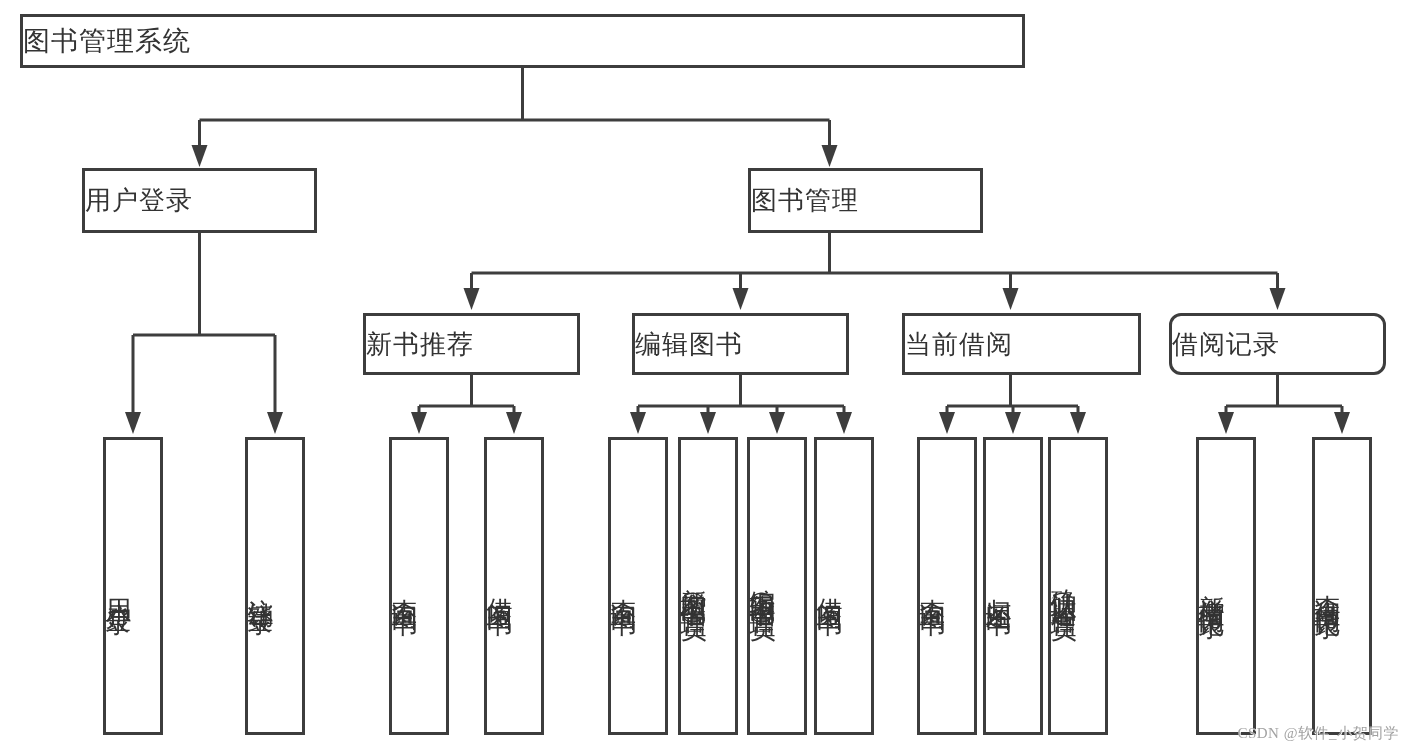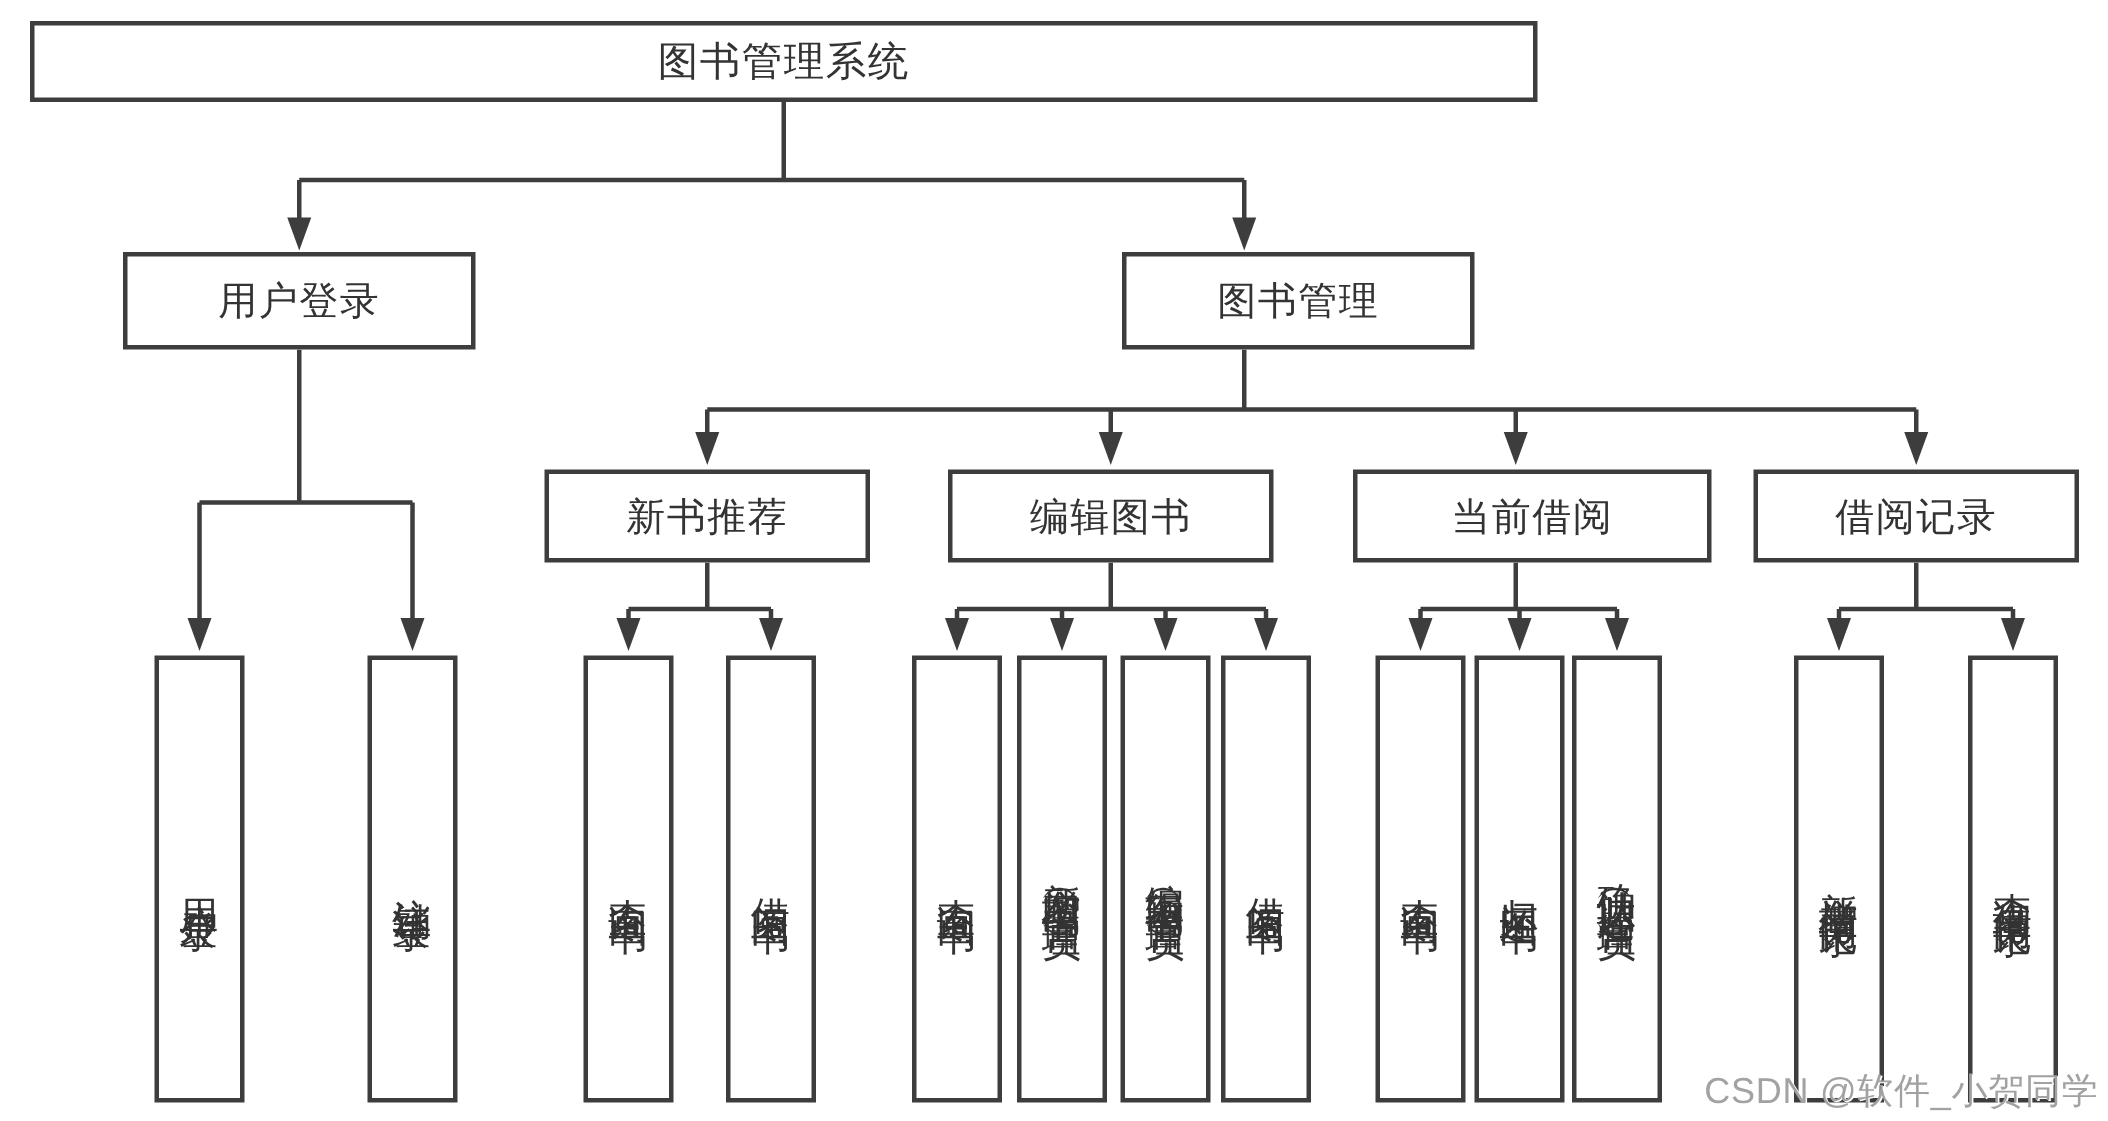--- a/index.html
+++ b/index.html
@@ -16,43 +16,42 @@
     position: absolute;
     left: 0; top: 0;
     width: 1405px; height: 747px;
   }
   .box {
     position: absolute;
     background: #ffffff;
     border: 3px solid #3d3d3d;
     display: flex;
     align-items: center;
-    justify-content: center;
     color: #333333;
     text-align: center;
   }
   .box.h { font-size: 26px; letter-spacing: 1px; }
   .box.root { font-size: 27px; }
   .box.v span {
     writing-mode: vertical-rl;
     text-orientation: mixed;
     font-size: 26px;
     letter-spacing: 4px;
     line-height: 1;
     white-space: nowrap;
   }
   .watermark {
     position: absolute;
     right: 6px;
     bottom: 4px;
-    font-size: 24px;
+    font-size: 15px;
     color: #a2a2a2;
     letter-spacing: 0.5px;
     text-shadow: 1px 1px 0 #ffffff;
-    font-family: Liberation Sans, sans-serif;
+    font-family: Liberation Serif, serif;
   }
 </style>
 </head>
 <body>
 
 <div class="canvas">
 
   <svg class="connectors" viewBox="0 0 1405 747" xmlns="http://www.w3.org/2000/svg">
     <g stroke="#3d3d3d" stroke-width="3" fill="none">
 
@@ -106,21 +105,21 @@
 
   <div class="box h" style="left:363px; top:313px; width:217px; height:62px;">
     <span>新书推荐</span>
   </div>
   <div class="box h" style="left:632px; top:313px; width:217px; height:62px;">
     <span>编辑图书</span>
   </div>
   <div class="box h" style="left:902px; top:313px; width:239px; height:62px;">
     <span>当前借阅</span>
   </div>
-  <div class="box h" style="left:1169px; top:313px; width:217px; height:62px;">
+  <div class="box h" style="left:1169px; top:313px; width:217px; height:62px;border-radius:12px;">
     <span>借阅记录</span>
   </div>
 
   <div class="box v" style="left:103px; top:437px; width:60px; height:298px;">
     <span>用户登录</span>
   </div>
   <div class="box v" style="left:245px; top:437px; width:60px; height:298px;">
     <span>注销登录</span>
   </div>
 

